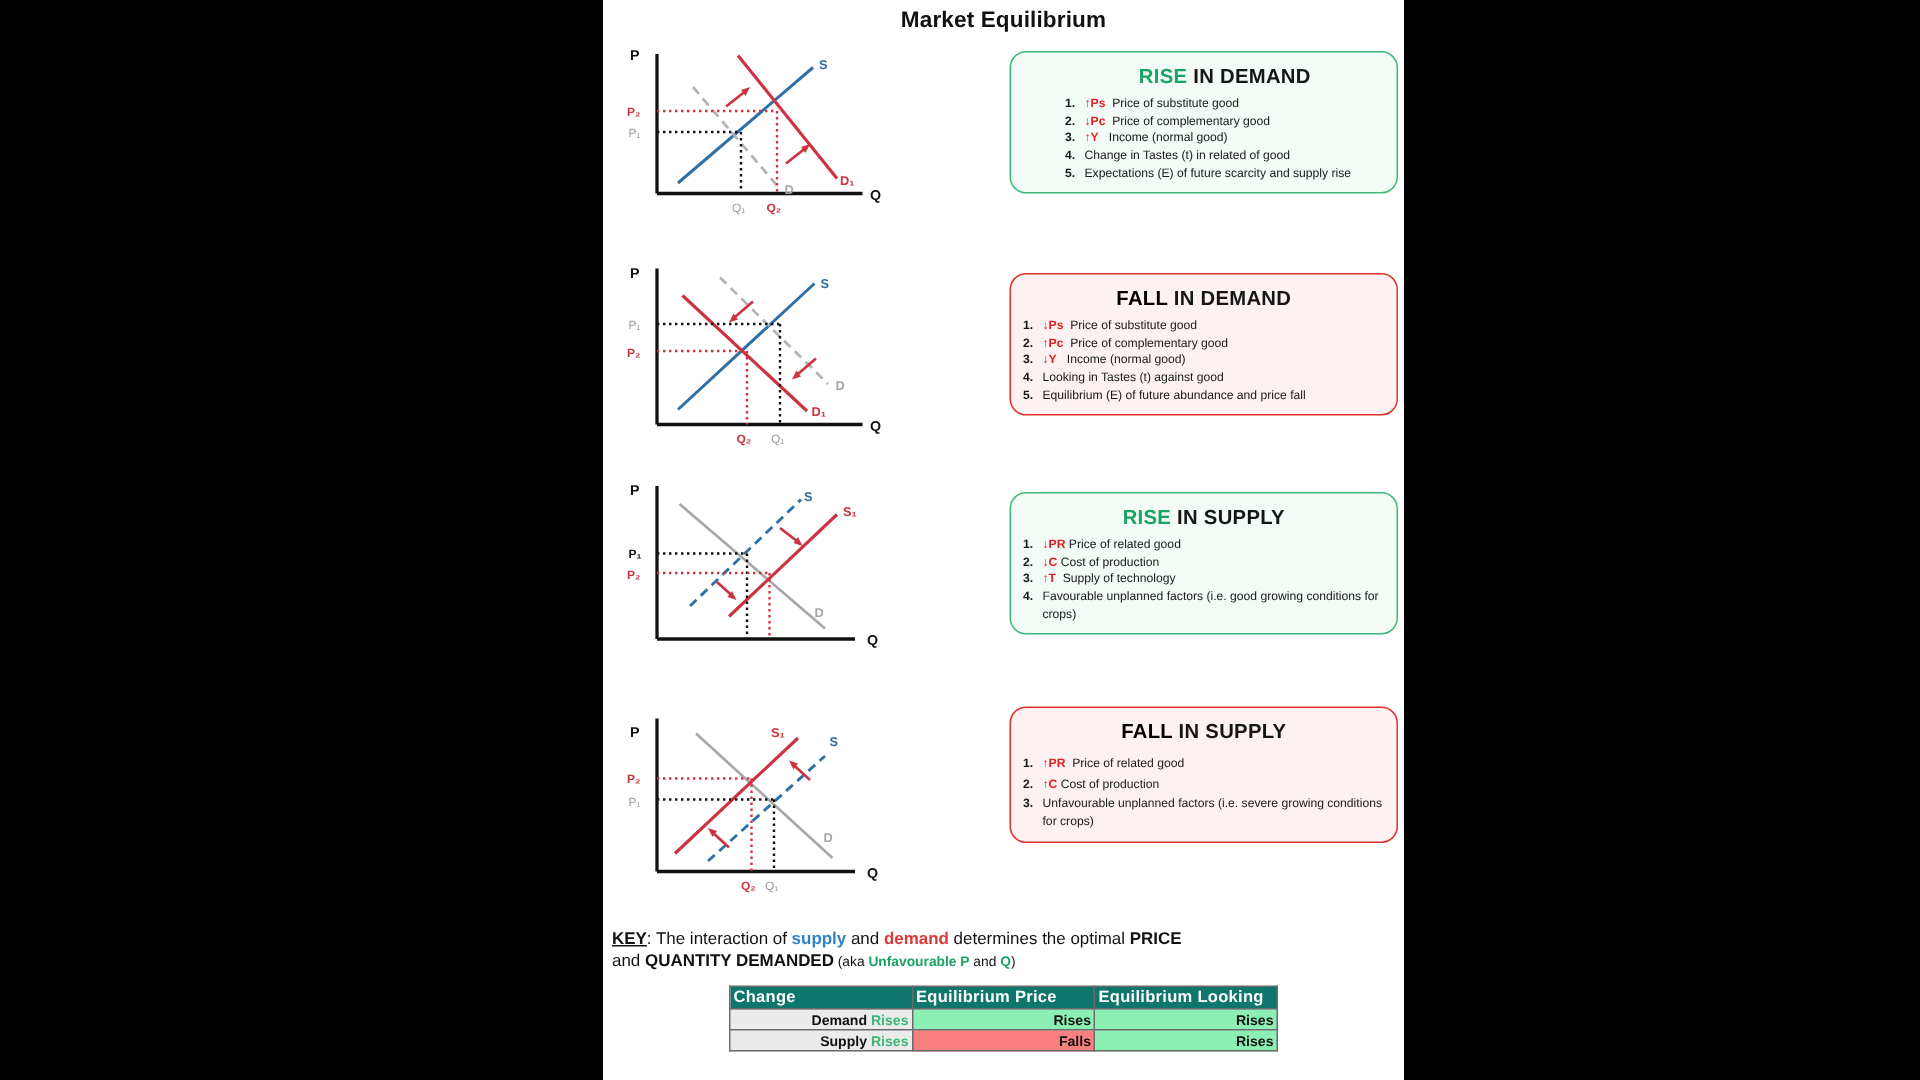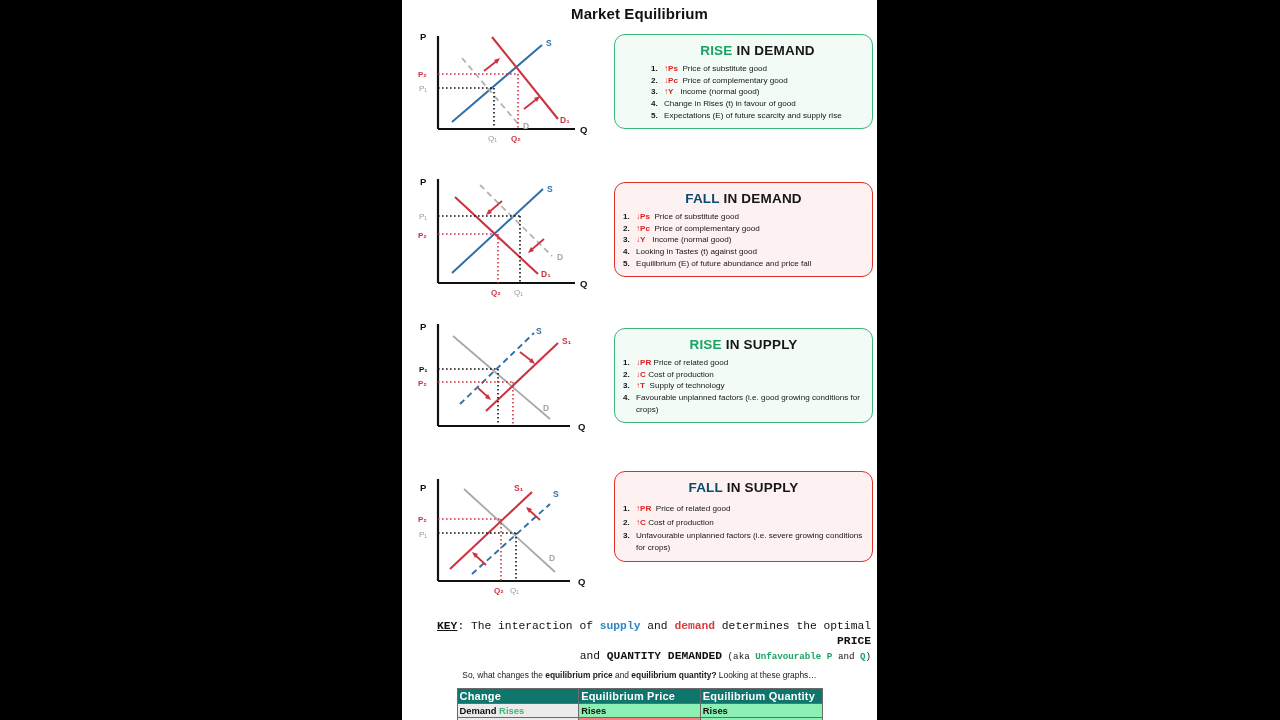--- a/index.html
+++ b/index.html
@@ -1,21 +1,21 @@
 <!DOCTYPE html>
 <html><head>
 <meta charset="utf-8">
 <style>
   html,body{margin:0;padding:0;}
   body{
     width:1280px;height:720px;background:#000;overflow:hidden;
     font-family:"Liberation Sans", sans-serif;
   }
   #page{
-    position:absolute;left:402px;top:0;width:475px;height:720px;
+    position:absolute;left:402px;top:0;width:534px;height:720px;
     background:#ffffff;overflow:hidden;
   }
   .title{
     text-align:center;font-size:15px;font-weight:bold;color:#111;
     margin:5px 0 4px 0;letter-spacing:.1px;
   }
   .panel{position:relative;height:145px;}
   .panel.p4{height:150px;}
   .graph{position:absolute;left:8px;top:0;width:190px;height:145px;}
   .graph svg{display:block;}
@@ -23,33 +23,32 @@
     position:absolute;right:4px;width:259px;
     border-radius:11px;box-sizing:border-box;padding:6px 8px 7px 8px;
   }
   .box.green{border:1.6px solid #3cb878;background:#f2fbf6;}
   .box.red{border:1.6px solid #e0302c;background:#fdf1f1;}
   .box h3{
     margin:2px 0 5px 0;text-align:center;font-size:13.5px;font-weight:bold;
     color:#161616;letter-spacing:.2px;
   }
   .box h3 .hl-green{color:#19a463;}
-  .box h3 .hl-red{color:#0c4a6e;}
+  .box h3 .hl-red{color:#000000;}
   .box ol{margin:0;padding:0;list-style:none;}
   .box li{
     font-size:8.1px;color:#171717;line-height:1.44;
     display:flex;align-items:flex-start;
   }
   .box li .num{font-weight:bold;width:13px;flex:0 0 13px;text-align:left;}
   .box li .body{flex:1 1 auto;}
   .sym{color:#e02020;font-weight:bold;}
   .key{
-    text-align:right;font-size:11.3px;color:#111;line-height:1.34;
+    text-align:left;font-size:11.3px;color:#111;line-height:1.34;
     margin:8px 6px 0 6px;
-    font-family:Liberation Mono, monospace;
   }
   .key .kw{font-weight:bold;text-decoration:underline;color:#111;}
   .key .supply{color:#2f84c4;font-weight:bold;}
   .key .demand{color:#d93b3b;font-weight:bold;}
   .key b{font-weight:bold;}
   .key .small{font-size:9.2px;}
   .key .eq{color:#19a463;font-weight:bold;}
   .subkey{
     text-align:center;font-size:8.4px;color:#1a1a1a;margin:6px 6px 0 6px;
   }
@@ -57,21 +56,21 @@
   table.summary{
     border-collapse:collapse;margin:8px auto 0 auto;width:366px;
     table-layout:fixed;
   }
   table.summary th{
     background:#0f766e;color:#ffffff;font-size:11px;font-weight:bold;
     padding:1px 2px;text-align:left;border:1px solid #6a6a6a;
     letter-spacing:.2px;
   }
   table.summary td{
-    font-size:9.4px;font-weight:bold;text-align:left;padding:1px 2px;
+    font-size:9.4px;font-weight:bold;text-align:right;padding:1px 2px;
     border:1px solid #6a6a6a;color:#111;
   }
   td.change{background:#ebebeb;width:112px;}
   td.rise{background:#8cf0b4;}
   td.fall{background:#fa7f7f;}
   .g-rises{color:#3cb878;}
   .r-falls{color:#e85a6a;}
 </style>
 </head>
 <body>
@@ -124,21 +123,21 @@
         <li>
             <span class="num">2.</span>
             <span class="body"><span class="sym">↓P</span><span class="sym sub">c</span>&nbsp; <span>Price of complementary good</span></span>
           </li>
         <li>
             <span class="num">3.</span>
             <span class="body"><span class="sym">↑Y</span><span class="sym sub"></span>&nbsp;&nbsp; <span>Income (normal good)</span></span>
           </li>
         <li>
             <span class="num">4.</span>
-            <span class="body"><span>Change in Rises (t) in favour of good</span></span>
+            <span class="body"><span>Change in Tastes (t) in related of good</span></span>
           </li>
         <li>
             <span class="num">5.</span>
             <span class="body"><span>Expectations (E) of future scarcity and supply rise</span></span>
           </li>
       </ol>
     </div>
   </div>
 
   <div class="panel">
@@ -305,30 +304,27 @@
           </li>
       </ol>
     </div>
   </div>
 
   <div class="key">
     <span class="kw">KEY</span><span>: The interaction of </span><span class="supply">supply</span><span> and </span><span class="demand">demand</span><span> determines the optimal </span><b>PRICE</b><br>
     <span>and </span><b>QUANTITY DEMANDED</b><span class="small"> (aka </span><span class="small eq">Unfavourable P</span><span class="small"> and </span><span class="small eq">Q</span><span class="small">)</span>
   </div>
 
-  <div class="subkey">
-    <span>So, what changes the </span><b>equilibrium price</b><span> and </span><b>equilibrium quantity?</b><span>  Looking at these graphs…</span>
-  </div>
 
   <table class="summary">
     <thead>
       <tr>
         <th>Change</th>
         <th>Equilibrium Price</th>
-        <th>Equilibrium Quantity</th>
+        <th>Equilibrium Looking</th>
       </tr>
     </thead>
     <tbody>
       <tr>
         <td class="change"><span>Demand</span> <span class="g-rises">Rises</span></td>
         <td class="rise">Rises</td>
         <td class="rise">Rises</td>
       </tr>
       <tr>
         <td class="change"><span>Supply</span> <span class="g-rises">Rises</span></td>

